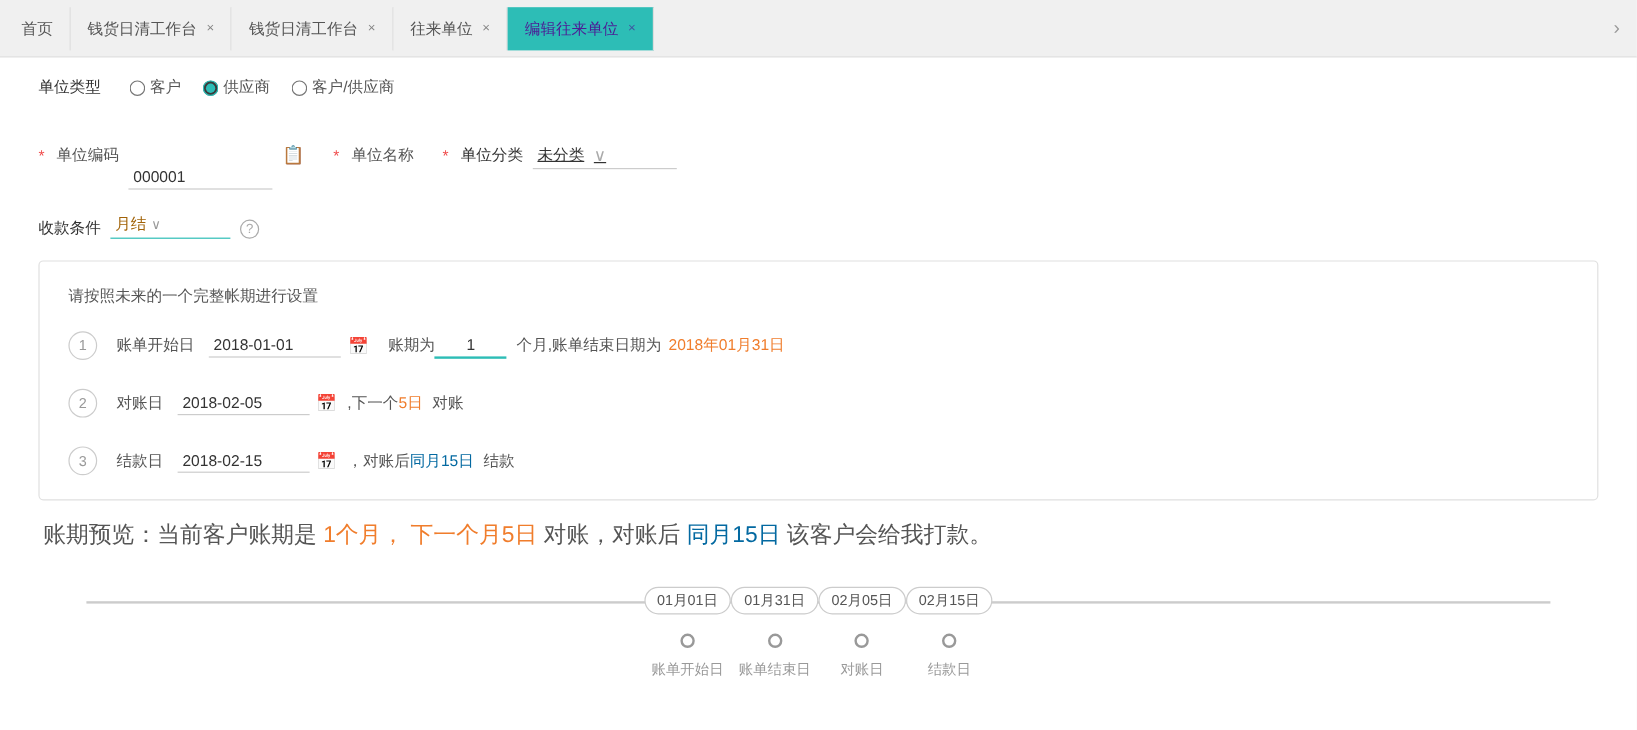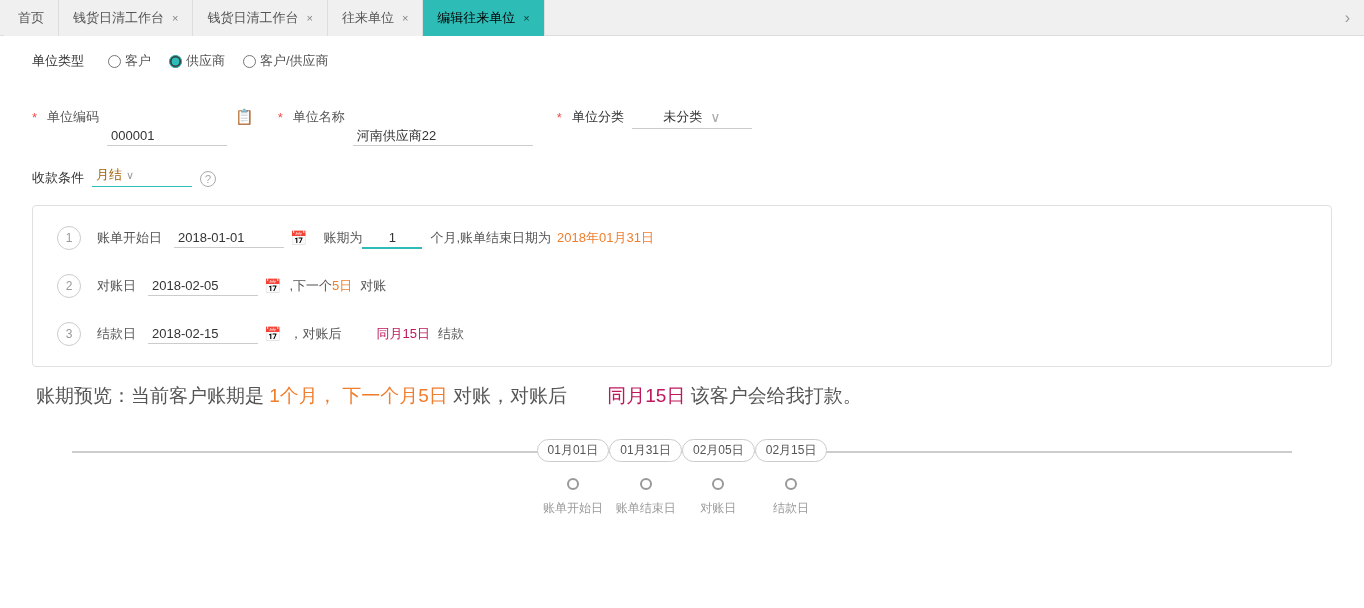--- a/index.html
+++ b/index.html
@@ -4,39 +4,39 @@
   <style>
     * { box-sizing: border-box; margin: 0; padding: 0; }
     body { font-family: "Microsoft YaHei", "PingFang SC", sans-serif; font-size: 13px; color: #333; background: #f5f5f5; }
 
     
     .tabs-bar {
       display: flex;
       align-items: center;
       background: #f0f0f0;
       border-bottom: 1px solid #ddd;
-      height: 36px;
+      height: 48px;
       padding: 0 4px;
     }
     .tab {
       display: flex;
       align-items: center;
       padding: 0 14px;
       height: 36px;
       cursor: pointer;
       font-size: 13px;
       color: #555;
       border-right: 1px solid #ddd;
       position: relative;
       white-space: nowrap;
       background: #f0f0f0;
     }
     .tab.active {
       background: #2dbdb6;
-      color: #000000;
+      color: #4c1d95;
     }
     .tab .close-icon {
       margin-left: 8px;
       font-size: 11px;
       opacity: 0.7;
     }
     .tab-more {
       margin-left: auto;
       padding: 0 10px;
       font-size: 16px;
@@ -143,21 +143,22 @@
       gap: 8px;
     }
     .category-select {
       display: flex;
       align-items: center;
       gap: 8px;
       border-bottom: 1px solid #ccc;
       padding: 2px 4px;
       cursor: pointer;
       min-width: 120px;
-      justify-content: center;
+      justify-content: flex-start;
+      text-decoration: underline;
     }
     .category-select span { font-size: 13px; color: #333; }
     .category-select .chevron { color: #aaa; font-size: 14px; }
 
     
     .settings-box {
       border: 1px solid #e0e0e0;
       border-radius: 4px;
       padding: 20px 24px;
       margin-bottom: 16px;
@@ -218,21 +219,21 @@
       border-bottom: 2px solid #2dbdb6;
       outline: none;
       padding: 2px 4px;
       font-size: 13px;
       color: #333;
       background: transparent;
       width: 60px;
       text-align: center;
     }
     .highlight-orange { color: #f07d2c; }
-    .highlight-teal { color: #be185d; margin-left: 35px; }
+    .highlight-teal { color: #0369a1; }
 
     
     .preview-text {
       font-size: 19px;
       color: #555;
       margin-bottom: 20px;
       padding: 0 4px;
     }
 
     
@@ -341,21 +342,20 @@
     <div class="form-field">
       <span class="required-star">*</span>
       <label>单位编码</label>
       <input type="text" value="000001" style="">
       <span class="field-icon">📋</span>
     </div>
 
     <div class="form-field">
       <span class="required-star">*</span>
       <label>单位名称</label>
-      <input type="text" class="unit-name-input" value="河南供应商22" style="">
     </div>
 
     <div class="category-field">
       <span class="required-star">*</span>
       <label>单位分类</label>
       <div class="category-select">
         <span>未分类</span>
         <span class="chevron">∨</span>
       </div>
     </div>
@@ -364,20 +364,21 @@
   <div class="payment-row">
     <label>收款条件</label>
     <div class="payment-select">
       <span>月结</span>
       <span class="chevron">∨</span>
     </div>
     <div class="help-icon">?</div>
   </div>
 
   <div class="settings-box">
+    <div class="title">请按照未来的一个完整帐期进行设置</div>
 
     <div class="step-row">
       <div class="step-num">1</div>
       <span class="step-label">账单开始日</span>
       <input type="text" class="step-date-input" value="2018-01-01" style="">
       <span class="step-date-icon">📅</span>
       <span class="step-suffix" style="margin-left:16px;">账期为</span>
       <input type="text" class="step-period-input" value="1" style="">
       <span class="step-suffix">个月,账单结束日期为</span>
       <span class="highlight-orange" style="margin-left:6px;">2018年01月31日</span>

